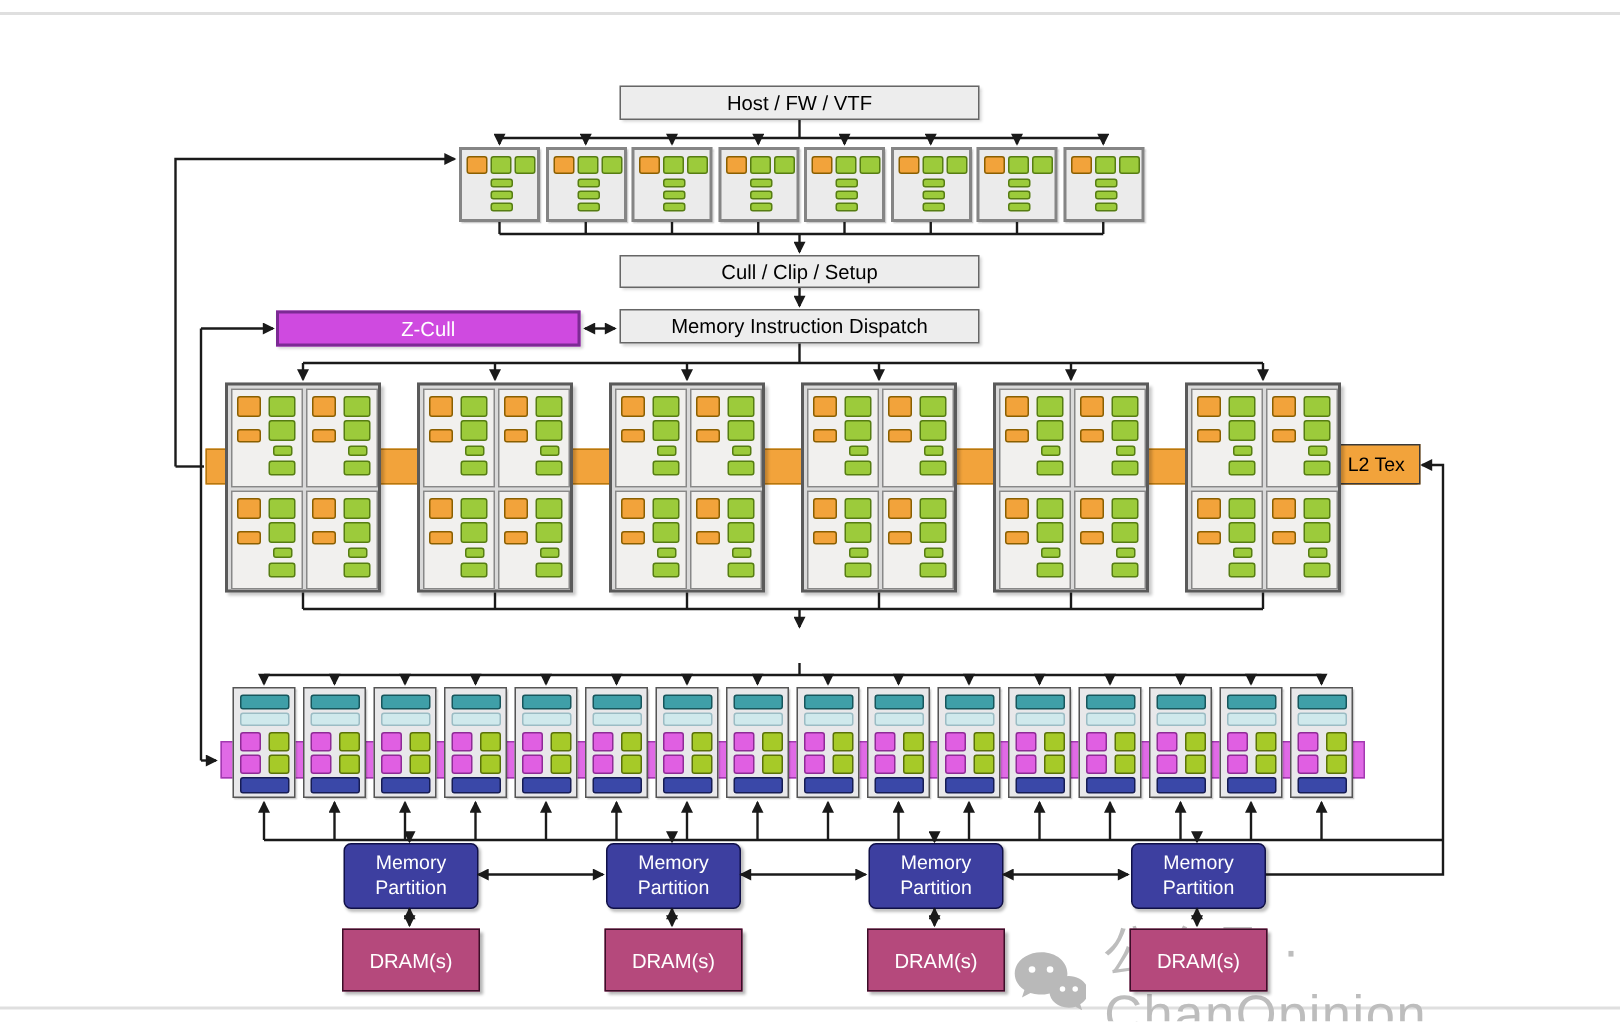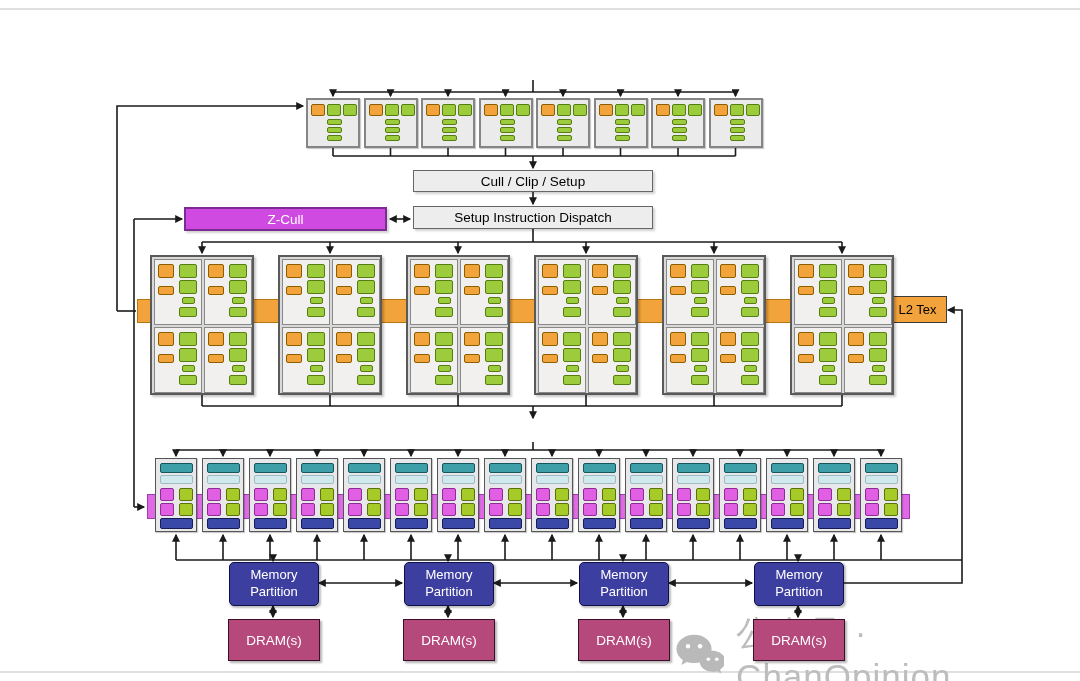--- a/index.html
+++ b/index.html
@@ -48,23 +48,24 @@
       <path fill="#B9B9B9" d="M38,17.5 c-7.4,0-13.4,4.9-13.4,11 0,6.1 6,11 13.4,11 1.6,0 3.2-0.2 4.6-0.7 l4.6,2.4 -1.3-4.1 c3.3-2 5.4-5.1 5.4-8.6 0-6.1-6-11-13.3-11 z"></path>
       <circle fill="#fff" cx="33.6" cy="26.5" r="1.9"></circle>
         <circle fill="#fff" cx="42.4" cy="26.5" r="1.9"></circle>
     </svg>
     <span>公众号 · ChanOpinion</span>
   </div>
 
   <div class="bus" id="orange-bus" style="left: 137px; top: 299px; width: 808px; height: 24px; background: rgb(242, 163, 59); border: 1.5px solid rgb(181, 119, 15);"></div>
   <div class="bus" id="magenta-bus" style="left: 147px; top: 494px; width: 763px; height: 25px; background: rgb(224, 106, 230); border: 1.5px solid rgb(162, 58, 176);"></div>
 
+  <div class="lbox" style="left:413px;top:57px;width:240px;height:23px;">Host / FW / VTF</div>
   <div class="lbox" style="left:413px;top:170px;width:240px;height:22px;">Cull / Clip / Setup</div>
   <div class="lbox zcull" id="zcull-box" style="left: 184px; top: 207px; width: 203px; height: 24px; background: rgb(207, 74, 224);">Z-Cull</div>
-  <div class="lbox" style="left:413px;top:206px;width:240px;height:23px;">Setup Instruction Dispatch</div>
+  <div class="lbox" style="left:413px;top:206px;width:240px;height:23px;">Memory Instruction Dispatch</div>
   <div class="lbox l2tex" id="l2tex-box" style="left: 888px; top: 296px; width: 59px; height: 27px; background: rgb(242, 163, 59);">L2 Tex</div>
 
   <div class="abs" id="vertex-row" style="left:306px;top:98px;width:457px;height:50px;">
       <div class="vunit" style="left: 0px;">
         <div class="blk" style="left: 3px; top: 4px; width: 14px; height: 12px; background: rgb(242, 163, 59); border-color: rgb(138, 95, 0);"></div>
         <div class="blk" style="left: 19px; top: 4px; width: 14px; height: 12px; background: rgb(156, 203, 59); border-color: rgb(86, 125, 18);"></div>
         <div class="blk" style="left: 35px; top: 4px; width: 14px; height: 12px; background: rgb(156, 203, 59); border-color: rgb(86, 125, 18);"></div>
         <div class="blk" style="left: 19px; top: 19px; width: 15px; height: 6px; background: rgb(156, 203, 59); border-color: rgb(86, 125, 18);"></div>
         <div class="blk" style="left: 19px; top: 27px; width: 15px; height: 6px; background: rgb(156, 203, 59); border-color: rgb(86, 125, 18);"></div>
         <div class="blk" style="left: 19px; top: 35px; width: 15px; height: 6px; background: rgb(156, 203, 59); border-color: rgb(86, 125, 18);"></div>

